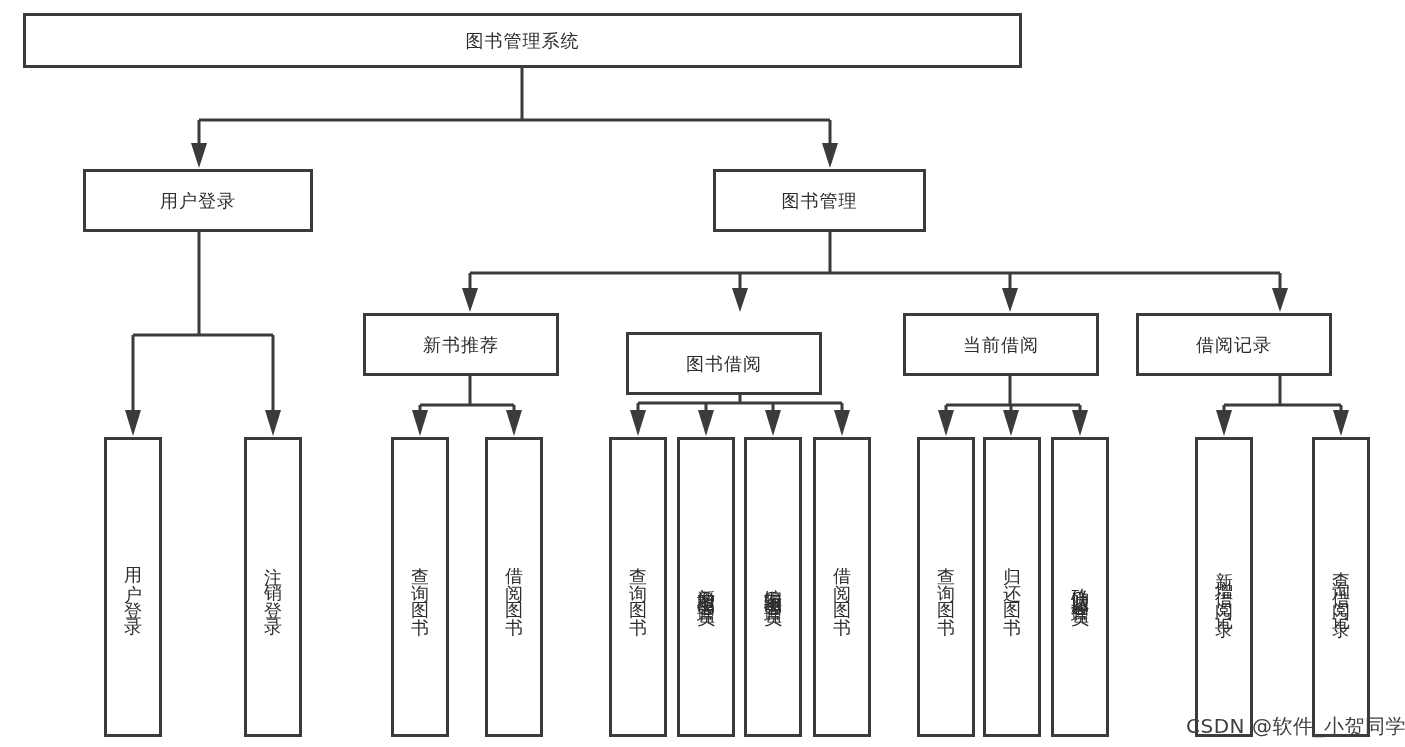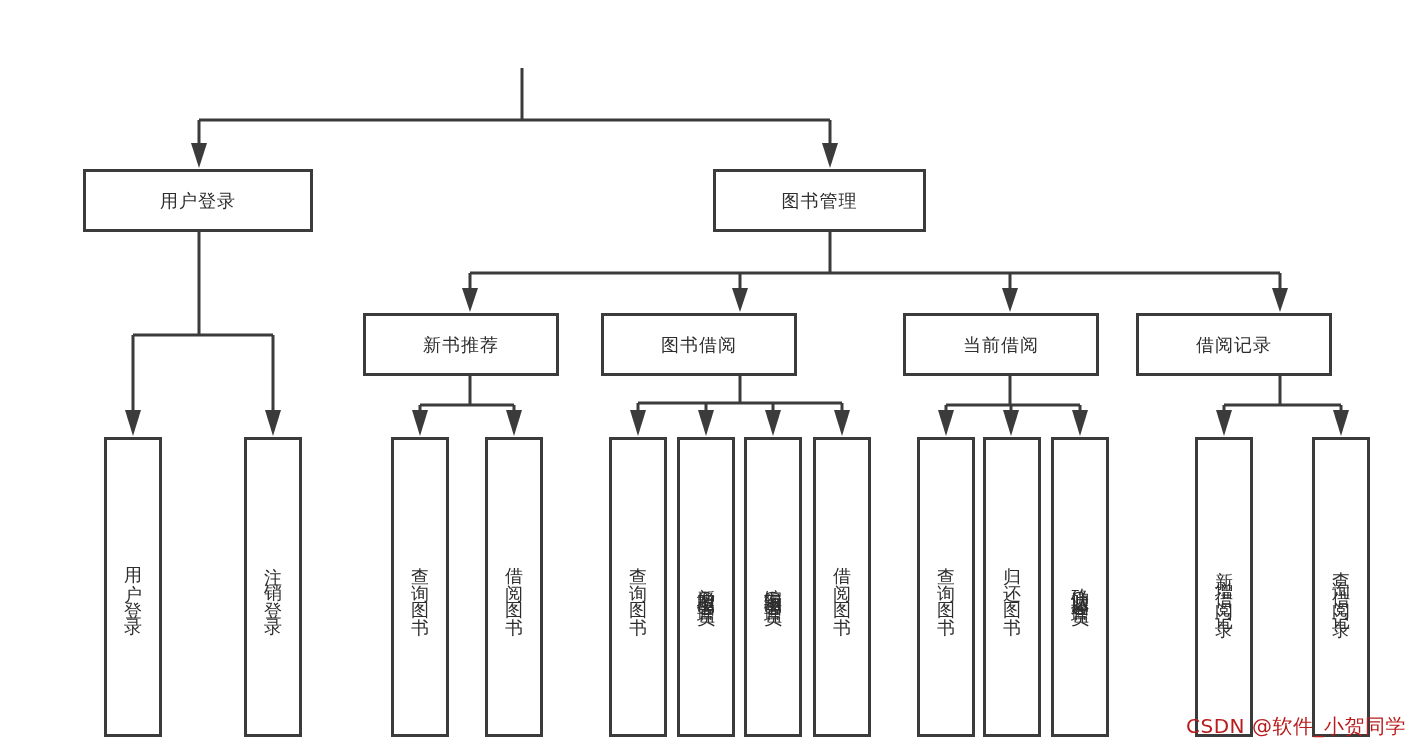--- a/index.html
+++ b/index.html
@@ -35,21 +35,21 @@
     white-space:nowrap;
     font-size:18px;
   }
   .gap4{letter-spacing:17px;}
   .gap6{letter-spacing:10px;}
   .gap9{letter-spacing:3px;}
   .watermark{
     position:absolute;
     left:1186px;top:713px;
     font-size:20px;
-    color:#b91c1c;
+    color:#404040;
     letter-spacing:0.5px;
     z-index:5;
     white-space:nowrap;
   }
 </style>
 </head>
 <body>
 
 <div class="stage">
 
@@ -115,32 +115,35 @@
 
     <g>
       <path d="M1280,376 V405 M1224,405 H1341"></path>
       <path d="M1224,405 V412"></path>
         <polygon points="1216,410 1232,410 1224,436" fill="#3b3b3b" stroke="none"></polygon>
       <path d="M1341,405 V412"></path>
         <polygon points="1333,410 1349,410 1341,436" fill="#3b3b3b" stroke="none"></polygon>
     </g>
   </svg>
 
+  <div class="box root">
+    <span>图书管理系统</span>
+  </div>
 
   <div class="box lvl2" style="left:83px;width:230px;">
     <span>用户登录</span>
   </div>
   <div class="box lvl2" style="left:713px;width:213px;">
     <span>图书管理</span>
   </div>
 
   <div class="box lvl3" style="left:363px;">
     <span>新书推荐</span>
   </div>
-  <div class="box lvl3" style="left:601px;">
+  <div class="box lvl3" style="left:626px;margin-top:19px;">
     <span>图书借阅</span>
   </div>
   <div class="box lvl3" style="left:903px;">
     <span>当前借阅</span>
   </div>
   <div class="box lvl3" style="left:1136px;">
     <span>借阅记录</span>
   </div>
 
   <div class="box leaf" style="left:104px;">

